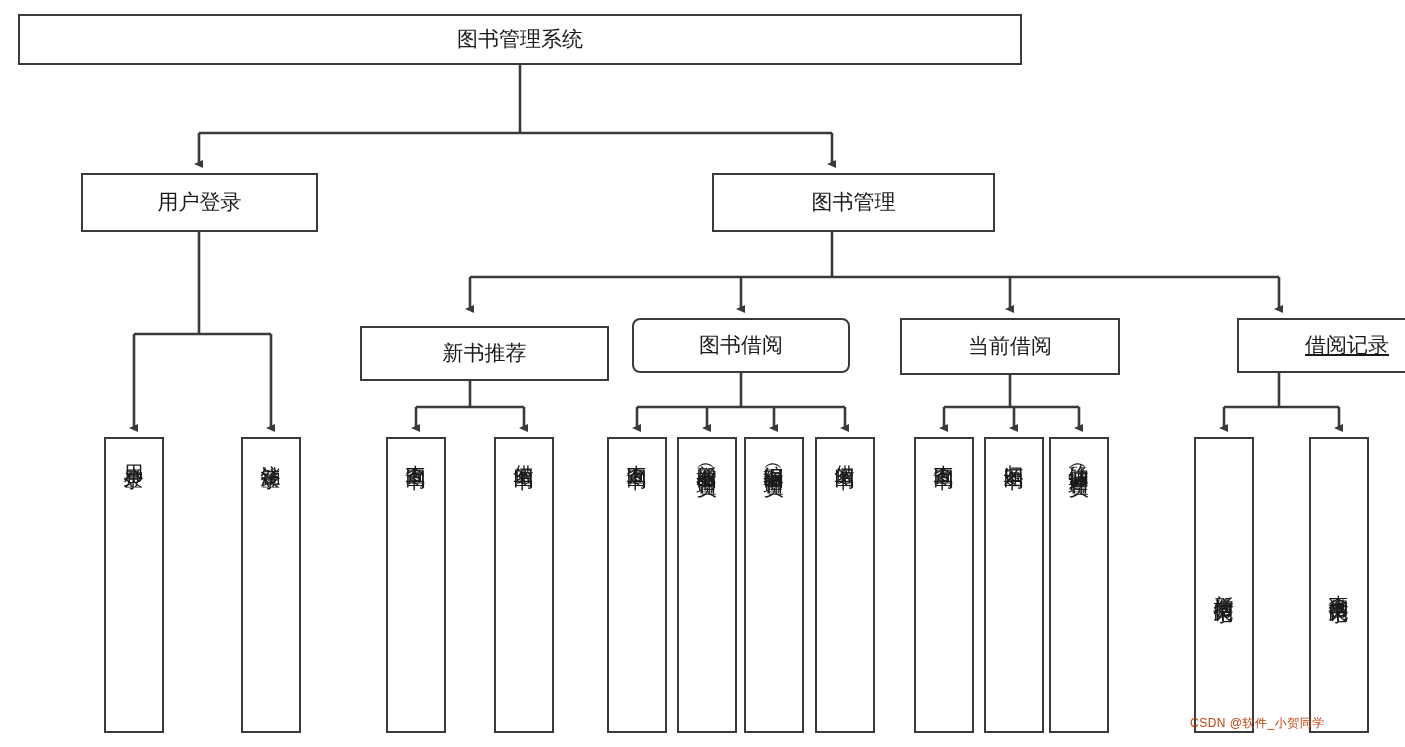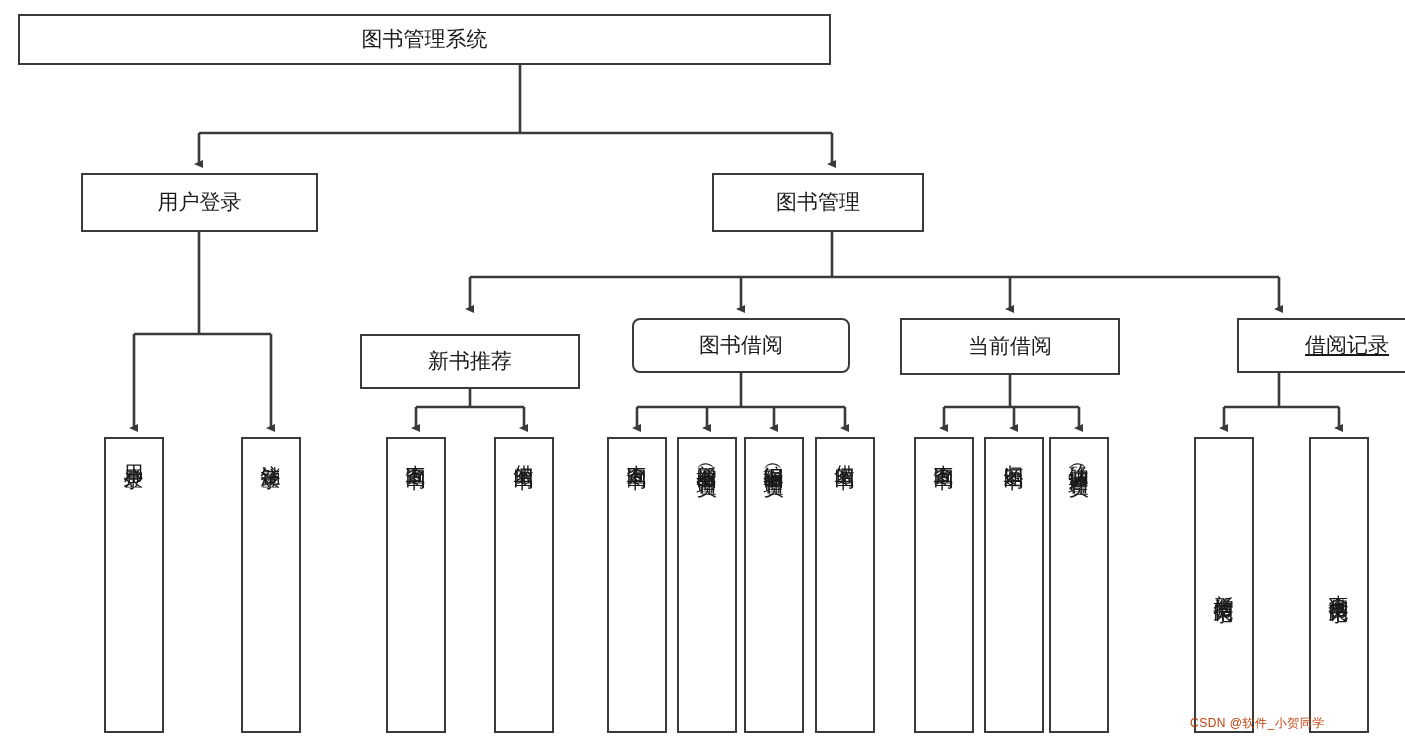--- a/index.html
+++ b/index.html
@@ -121,32 +121,32 @@
       <path d="M1014,407 L1014,428" marker-end="url(#arrow)"></path>
       <path d="M1079,407 L1079,428" marker-end="url(#arrow)"></path>
 
       <path d="M1279,373 L1279,407"></path>
       <path d="M1224,407 L1339,407"></path>
       <path d="M1224,407 L1224,428" marker-end="url(#arrow)"></path>
       <path d="M1339,407 L1339,428" marker-end="url(#arrow)"></path>
     </g>
   </svg>
 
-  <div class="node root" style="left:18px; top:14px; width:813px; height:51px;">
+  <div class="node root" style="left:18px; top:14px; width:1004px; height:51px;">
     <span class="lbl">图书管理系统</span>
   </div>
 
   <div class="node h" style="left:81px; top:173px; width:237px; height:59px;">
     <span class="lbl">用户登录</span>
   </div>
-  <div class="node h" style="left:712px; top:173px; width:212px; height:59px;text-align:right;">
+  <div class="node h" style="left:712px; top:173px; width:283px; height:59px;text-align:right;">
     <span class="lbl">图书管理</span>
   </div>
 
-  <div class="node h" style="left:360px; top:334px; width:220px; height:55px;">
+  <div class="node h" style="left:360px; top:326px; width:249px; height:55px;">
     <span class="lbl">新书推荐</span>
   </div>
   <div class="node h" style="left:632px; top:318px; width:218px; height:55px;border-radius:8px;">
     <span class="lbl">图书借阅</span>
   </div>
   <div class="node h" style="left:900px; top:318px; width:220px; height:57px;">
     <span class="lbl">当前借阅</span>
   </div>
   <div class="node h" style="left:1237px; top:318px; width:220px; height:55px;text-decoration:underline;">
     <span class="lbl">借阅记录</span>

